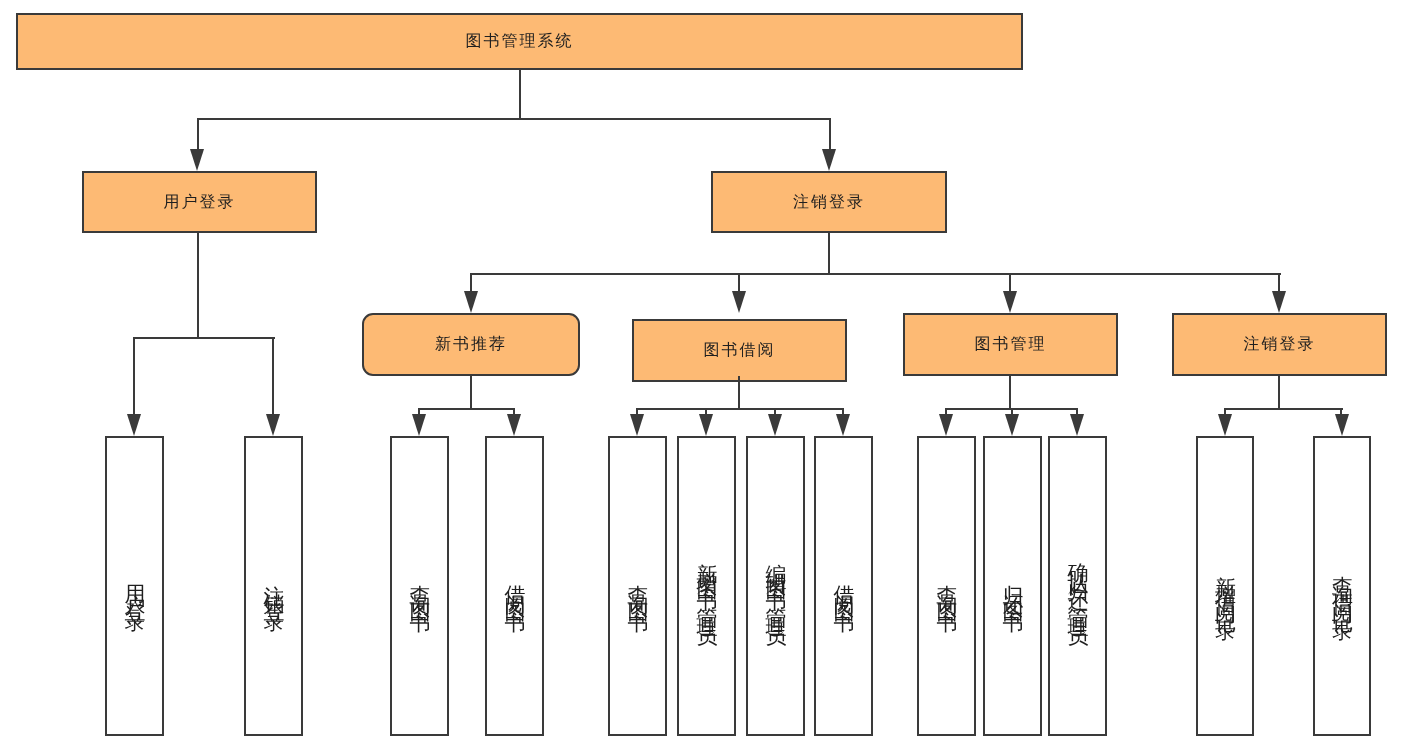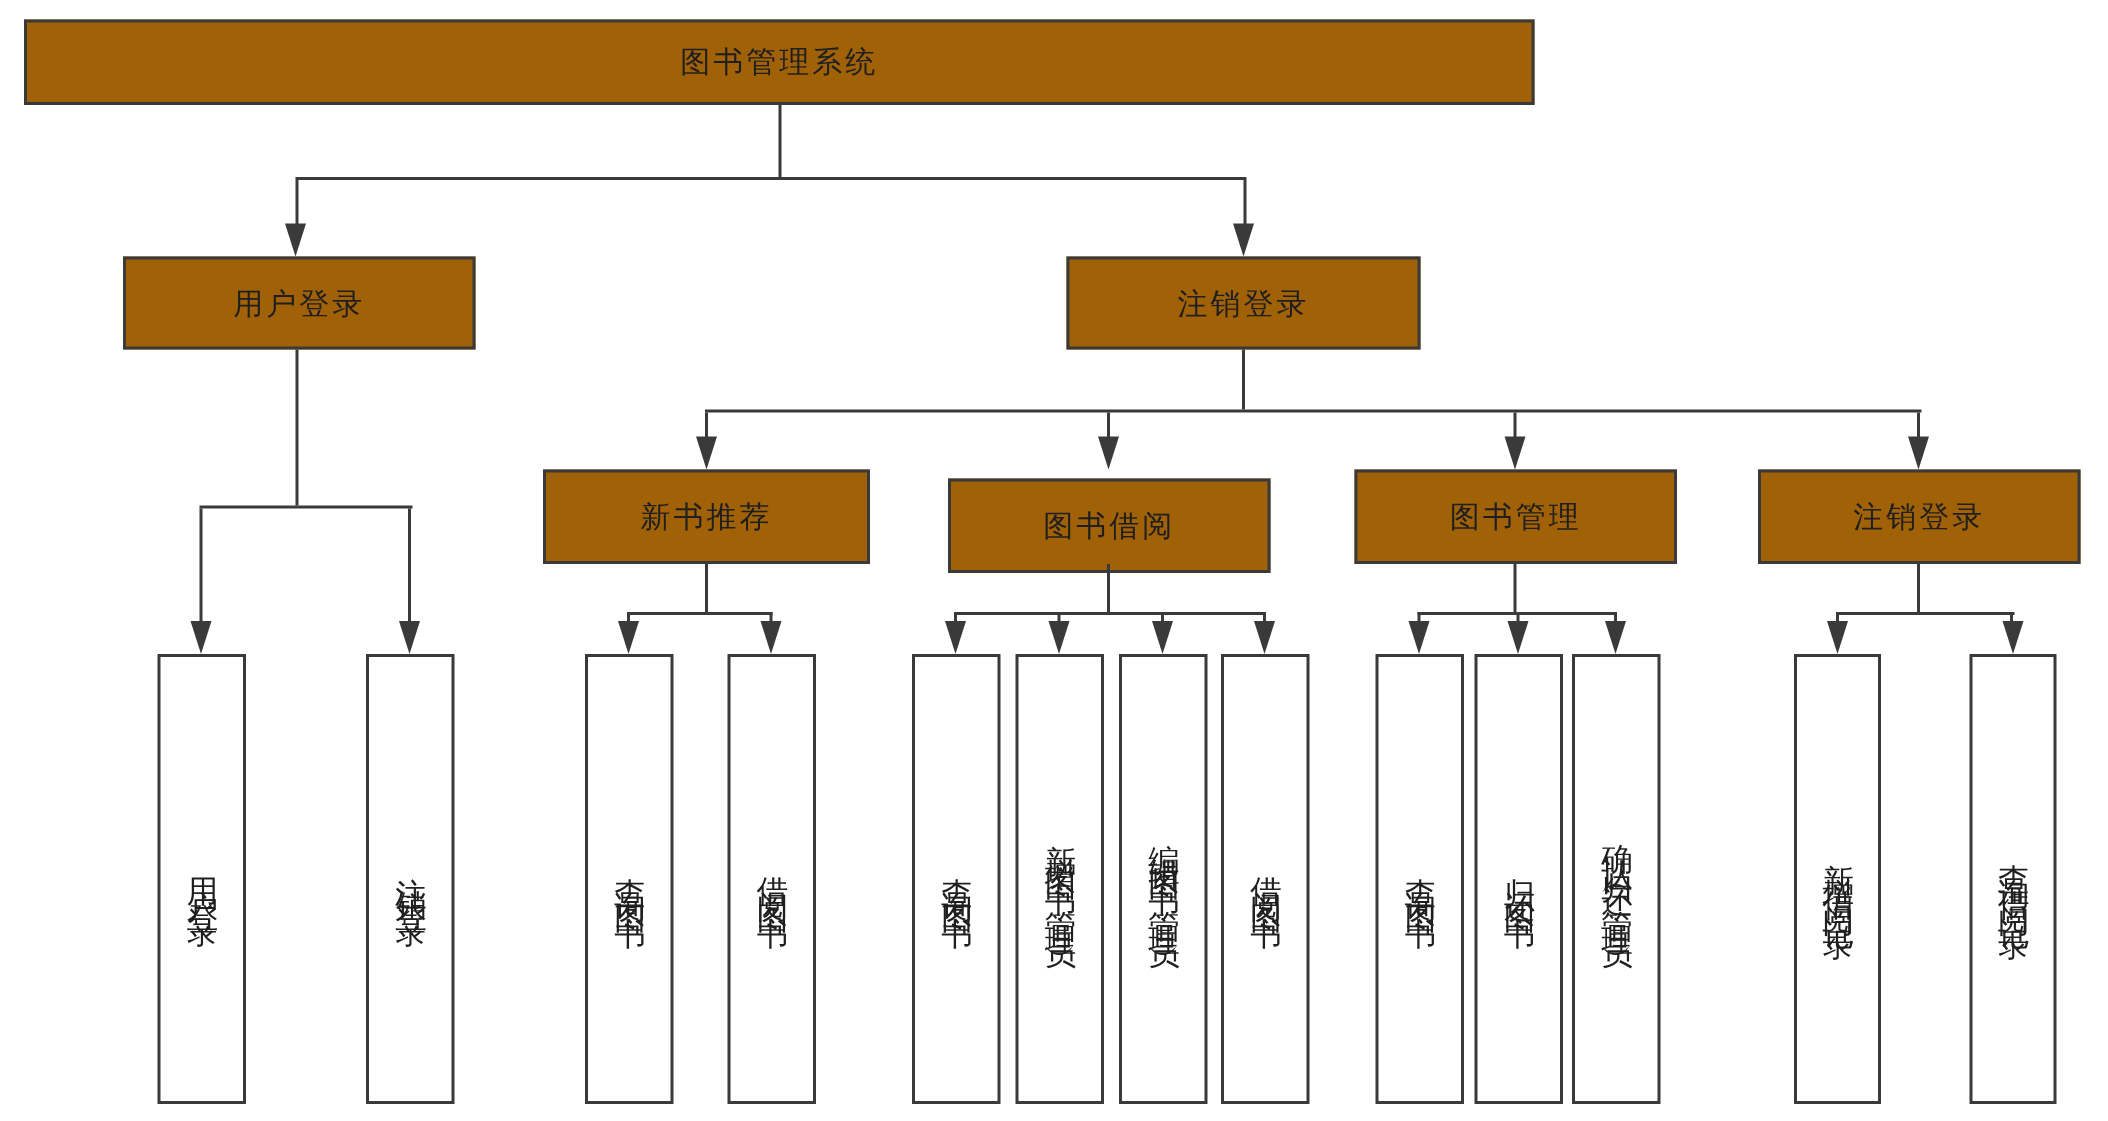--- a/index.html
+++ b/index.html
@@ -8,26 +8,26 @@
     width: 1405px;
     height: 747px;
     background: var(--background, #ffffff);
     font-family: "DejaVu Sans", "Liberation Sans", sans-serif;
     color: var(--text, #1f1f1f);
     overflow: hidden;
   }
   .box {
     position: absolute;
     box-sizing: border-box;
-    background: #a16207;
+    background: #fdba74;
     border: 2px solid var(--line, #3a3a3a);
     display: flex;
     align-items: center;
     justify-content: center;
-    font-size: 20px;
+    font-size: 16px;
     letter-spacing: 2px;
     white-space: nowrap;
   }
   .vbox {
     position: absolute;
     box-sizing: border-box;
     background: #ffffff;
     border: 2px solid var(--line, #3a3a3a);
     display: flex;
     align-items: center;
@@ -96,21 +96,21 @@
   <div class="h" style="left:470px; top:273px; width:811px;"></div>
   <div class="v" style="left:470px; top:275px; height:17px;"></div>
   <div class="v" style="left:738px; top:275px; height:17px;"></div>
   <div class="v" style="left:1009px; top:275px; height:17px;"></div>
   <div class="v" style="left:1278px; top:275px; height:17px;"></div>
   <div class="arrow" style="left:464px; top:291px;"></div>
   <div class="arrow" style="left:732px; top:291px;"></div>
   <div class="arrow" style="left:1003px; top:291px;"></div>
   <div class="arrow" style="left:1272px; top:291px;"></div>
 
-  <div class="box" style="left:362px; top:313px; width:218px; height:63px;">新书推荐</div>
+  <div class="box" style="left:362px; top:313px; width:218px; height:63px;border-radius:11px;">新书推荐</div>
   <div class="box" style="left:632px; top:319px; width:215px; height:63px;">图书借阅</div>
   <div class="box" style="left:903px; top:313px; width:215px; height:63px;">图书管理</div>
   <div class="box" style="left:1172px; top:313px; width:215px; height:63px;">注销登录</div>
 
   <div class="v" style="left:470px; top:376px; height:32px;"></div>
   <div class="h" style="left:418px; top:408px; width:97px;"></div>
   <div class="v" style="left:418px; top:408px; height:8px;"></div>
   <div class="v" style="left:513px; top:408px; height:8px;"></div>
   <div class="arrow" style="left:412px; top:414px;"></div>
   <div class="arrow" style="left:507px; top:414px;"></div>

